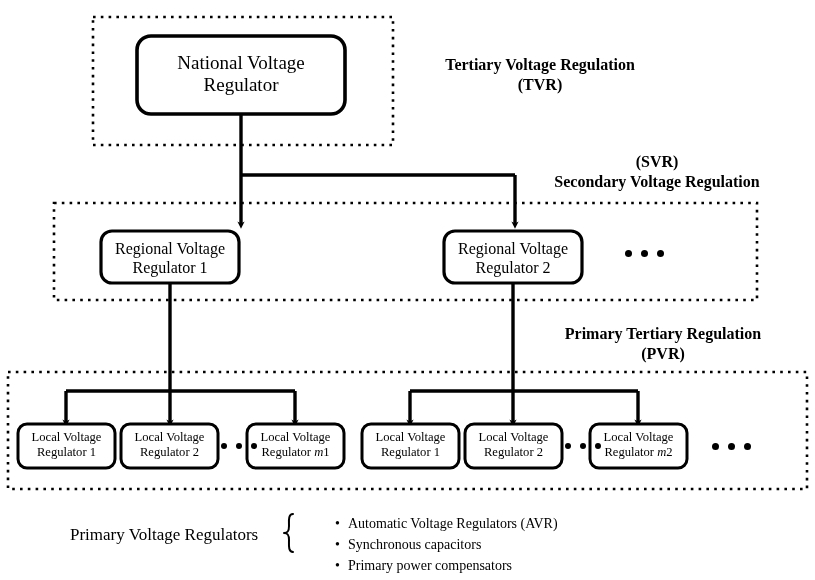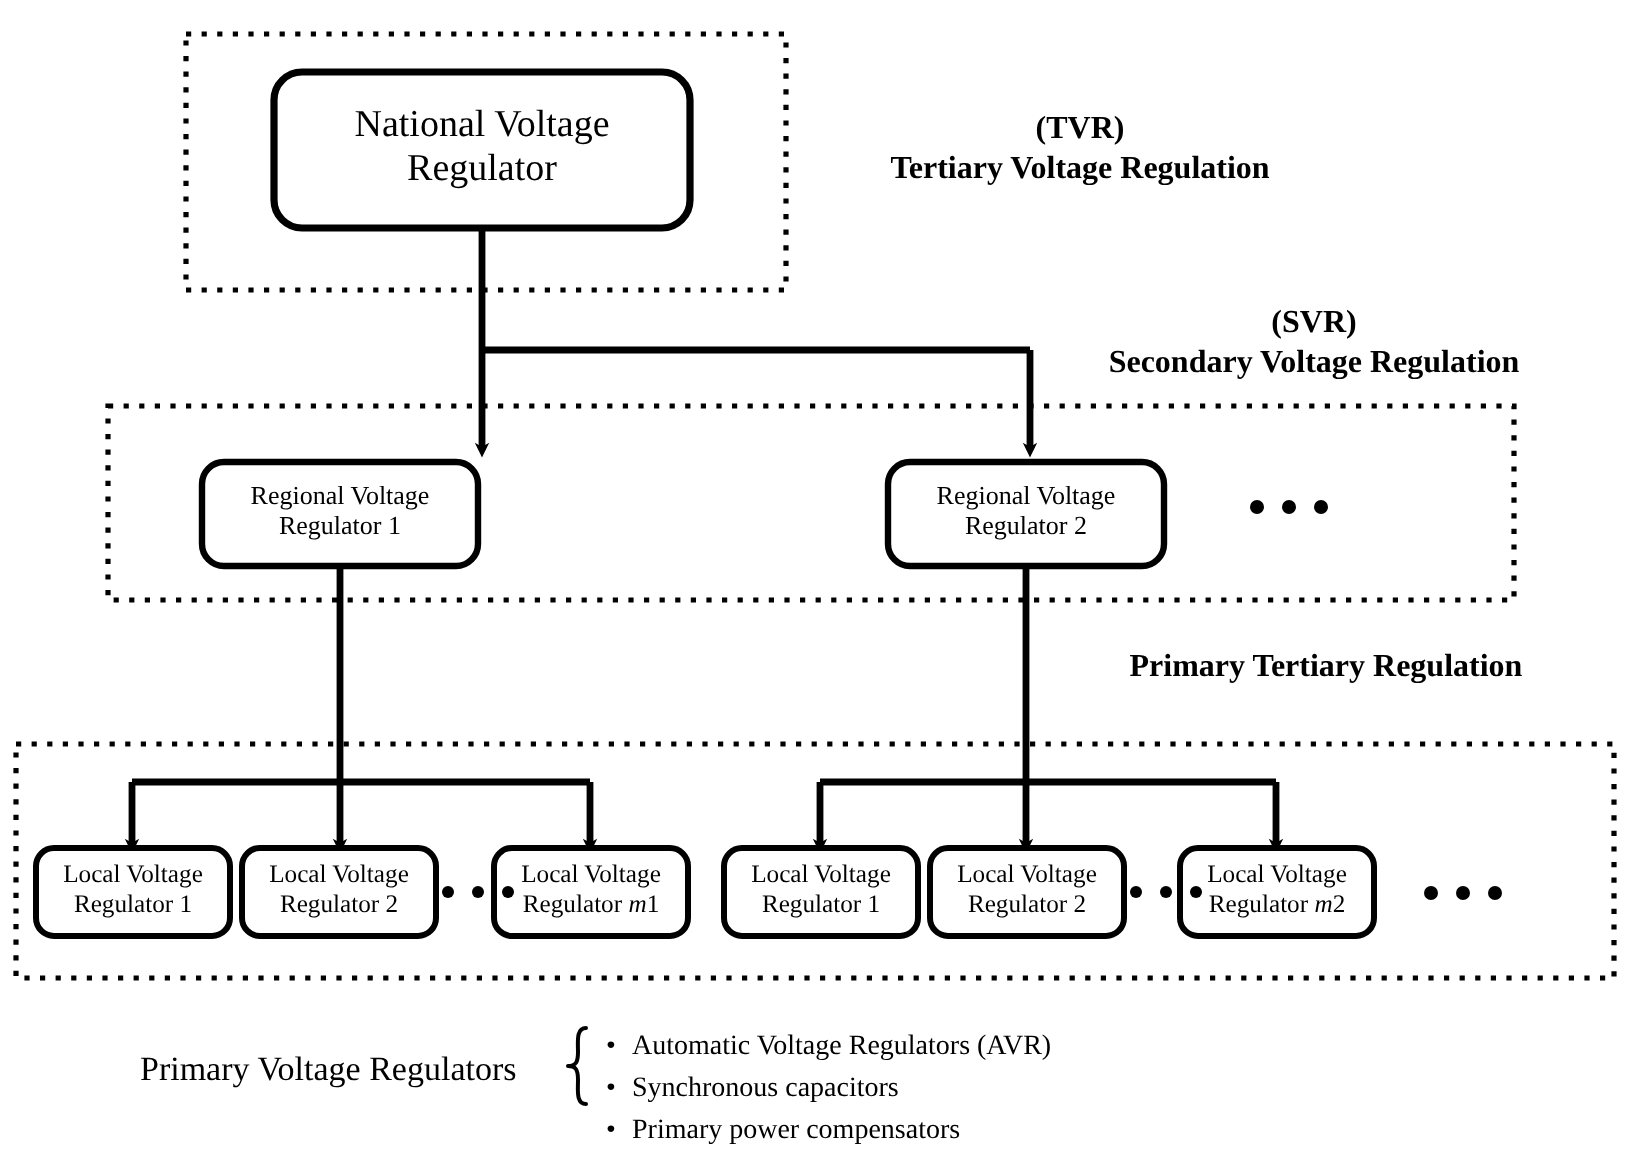--- a/index.html
+++ b/index.html
@@ -32,40 +32,41 @@
   .node-text {
     font-family: "Liberation Serif", "DejaVu Serif", serif;
     text-align: center;
     line-height: 1.18;
     white-space: nowrap;
   }
   .node-top {
     font-size: 19px;
   }
   .node-mid {
-    font-size: 13px;
+    font-size: 16px;
     text-align: center;
   }
   .node-leaf {
     font-size: 12.6px;
     font-family: Liberation Serif, serif;
   }
   .ital {
     font-style: italic;
   }
   .legend-title {
     font-family: "Liberation Serif", "DejaVu Serif", serif;
     font-size: 17px;
     white-space: nowrap;
   }
   .legend-item {
     font-family: "Liberation Serif", "DejaVu Serif", serif;
     font-size: 14px;
     white-space: nowrap;
     line-height: 21px;
+    margin-left: 32px;
   }
   .legend-col {
     position: absolute;
   }
   .bullet {
     display: inline-block;
     width: 13px;
   }
   .ellipsis-dots {
     position: absolute;
@@ -138,31 +139,32 @@
 
     <rect x="362" y="424" width="97" height="44" rx="9" ry="9" fill="#ffffff" stroke="#000000" stroke-width="3"></rect>
     <rect x="465" y="424" width="97" height="44" rx="9" ry="9" fill="#ffffff" stroke="#000000" stroke-width="3"></rect>
     <rect x="590" y="424" width="97" height="44" rx="9" ry="9" fill="#ffffff" stroke="#000000" stroke-width="3"></rect>
 
     <path d="M293,514 C288,514 289,521 289,526 C289,531 288,533 284,533
              C288,533 289,535 289,540 C289,545 288,552 293,552" fill="none" stroke="#000000" stroke-width="2" stroke-linecap="round" stroke-linejoin="round"></path>
   </svg>
 
   <div class="tier-label" style="position:absolute; left:415px; top:55px; width:250px;">
+    <div>Tertiary Voltage Regulation</div>
     <div>(TVR)</div>
-    <div>Tertiary Voltage Regulation</div>
   </div>
 
   <div class="tier-label" style="position:absolute; left:512px; top:152px; width:290px;">
     <div>(SVR)</div>
     <div>Secondary Voltage Regulation</div>
   </div>
 
   <div class="tier-label" style="position:absolute; left:523px; top:324px; width:280px;">
     <div>Primary Tertiary Regulation</div>
+    <div>(PVR)</div>
   </div>
 
   <div class="node-text node-top" style="position:absolute; left:137px; top:52px; width:208px;">
     <div>National Voltage</div>
     <div>Regulator</div>
   </div>
 
   <div class="node-text node-mid" style="position:absolute; left:101px; top:240px; width:138px;">
     <div>Regional Voltage</div>
     <div>Regulator 1</div>

